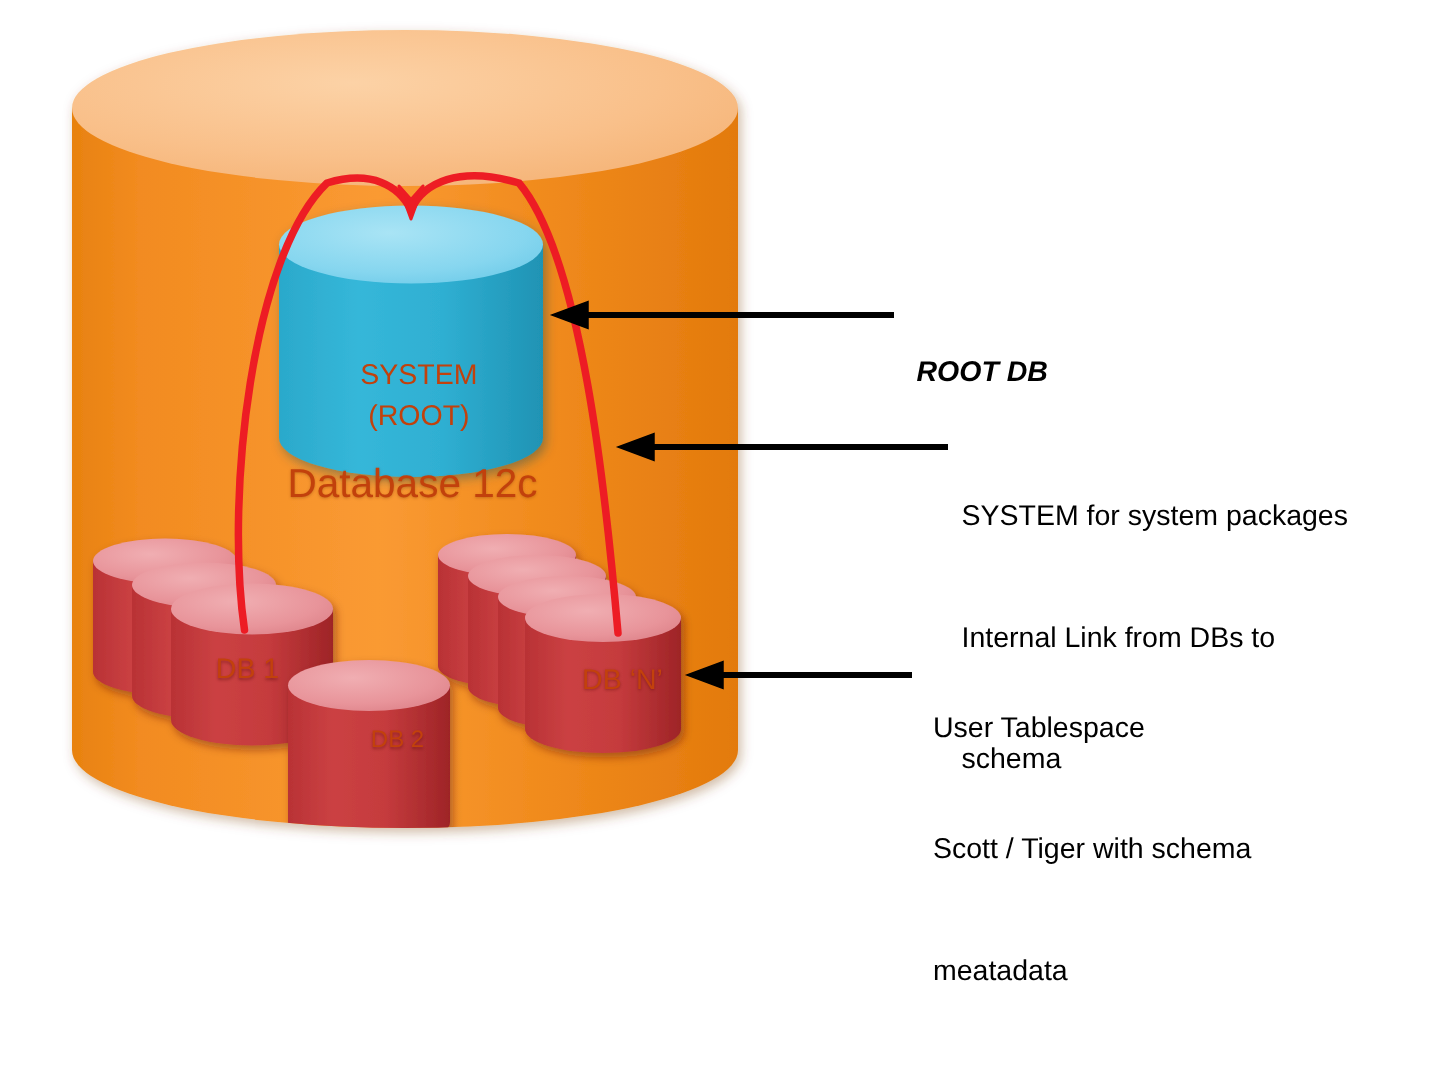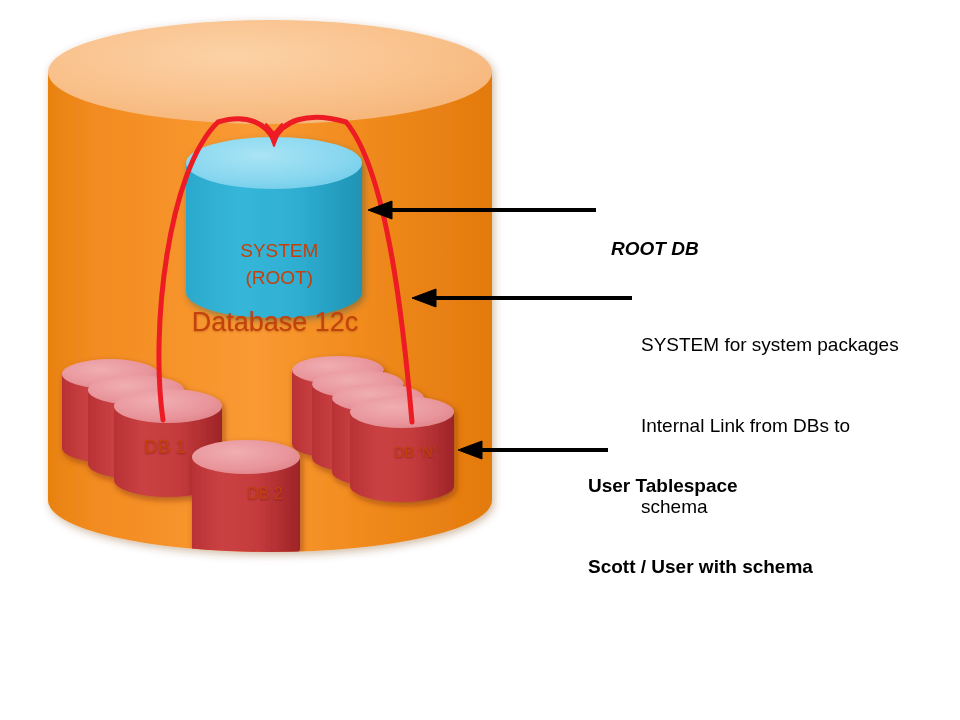--- a/index.html
+++ b/index.html
@@ -29,21 +29,21 @@
     font-family: "Liberation Sans", sans-serif;
     font-size: 19px;
     line-height: 27px;
     white-space: pre;
   }
   .annot .ln { display: block; }
   .annot .bold { font-weight: bold; }
 
   #annot-root-db   { left: 611px; top: 181px; font-style: italic; }
   #annot-internal  { left: 641px; top: 277px; }
-  #annot-user-ts   { left: 588px; top: 418px; font-weight: bold; }
+  #annot-user-ts   { left: 622px; top: 418px; }
 
   
   .shape-label {
     position: absolute;
     color: #c2410c;
     font-family: "Liberation Sans", sans-serif;
     text-align: center;
     white-space: pre;
     pointer-events: none;
   }
@@ -61,21 +61,21 @@
     font-size: 19px;
     text-shadow: 0 1px 2px rgba(90,10,10,0.45);
   }
   #label-db2 {
     left: 210px; top: 485px; width: 110px;
     font-size: 16px;
     text-shadow: 0 1px 2px rgba(90,10,10,0.45);
   }
   #label-dbn {
     left: 365px; top: 443px; width: 100px;
-    font-size: 15px;
+    font-size: 19px;
     text-shadow: 0 1px 2px rgba(90,10,10,0.45);
   }
 </style>
 </head>
 <body>
 
 <svg id="canvas" viewBox="0 0 960 720">
   <defs>
 
     <linearGradient id="gradOrangeBody" x1="0" y1="0" x2="1" y2="0">
@@ -224,14 +224,15 @@
 </div>
 
 <div class="annot" id="annot-internal">
   <span class="ln">SYSTEM for system packages</span>
   <span class="ln">Internal Link from DBs to</span>
   <span class="ln">schema</span>
 </div>
 
 <div class="annot" id="annot-user-ts">
   <span class="ln">User Tablespace</span>
-  <span class="ln">Scott / User with schema</span>
+  <span class="ln">Scott / Tiger with schema</span>
+  <span class="ln">meatadata</span>
 </div>
 
 </body></html>

